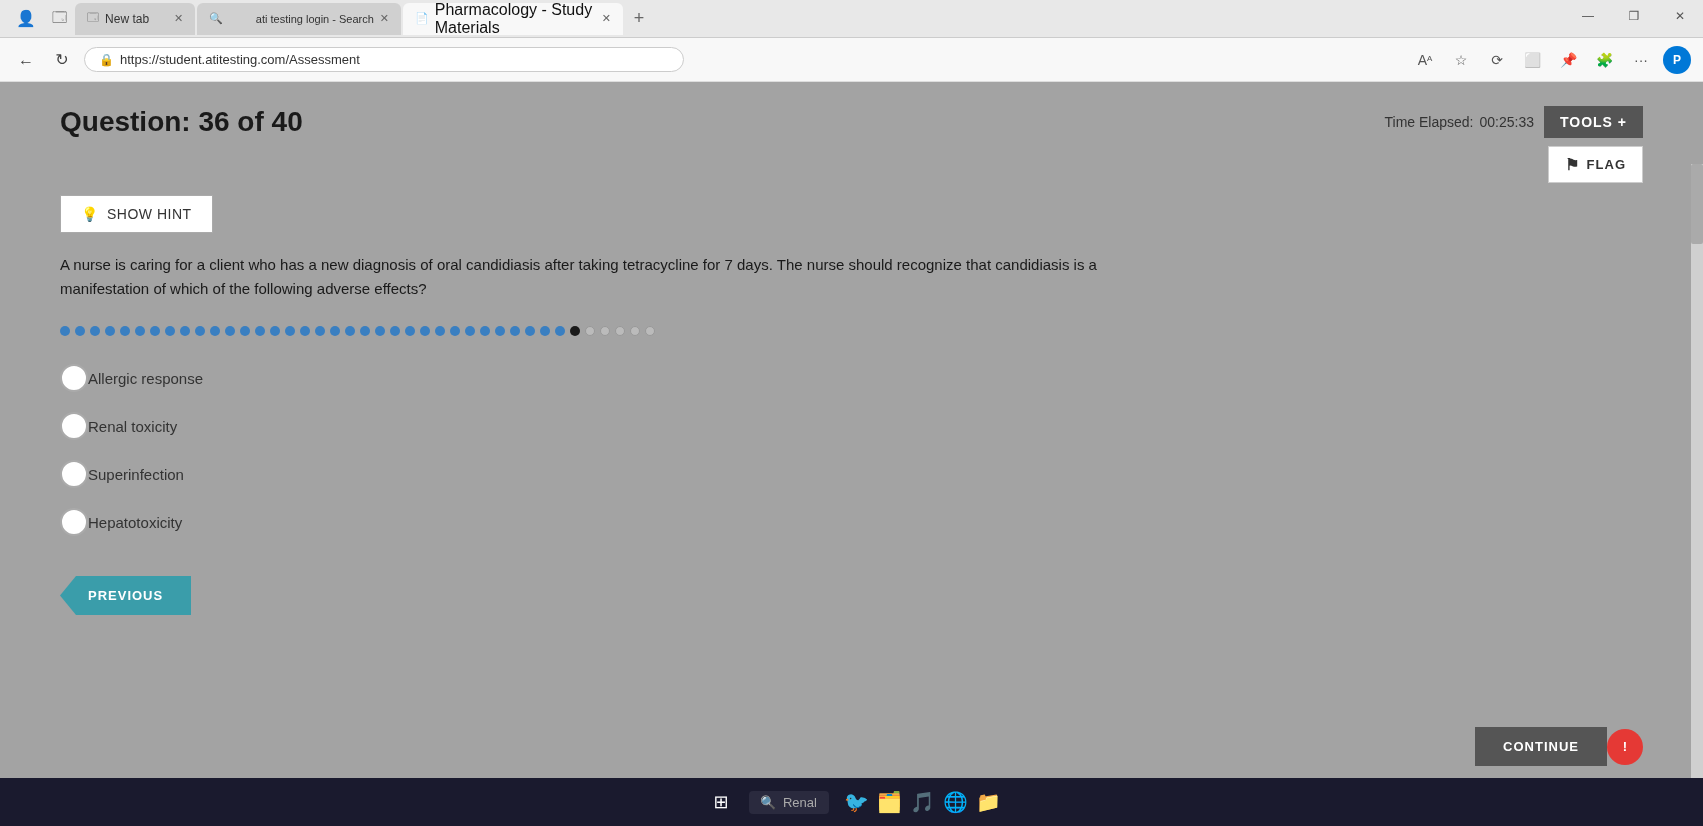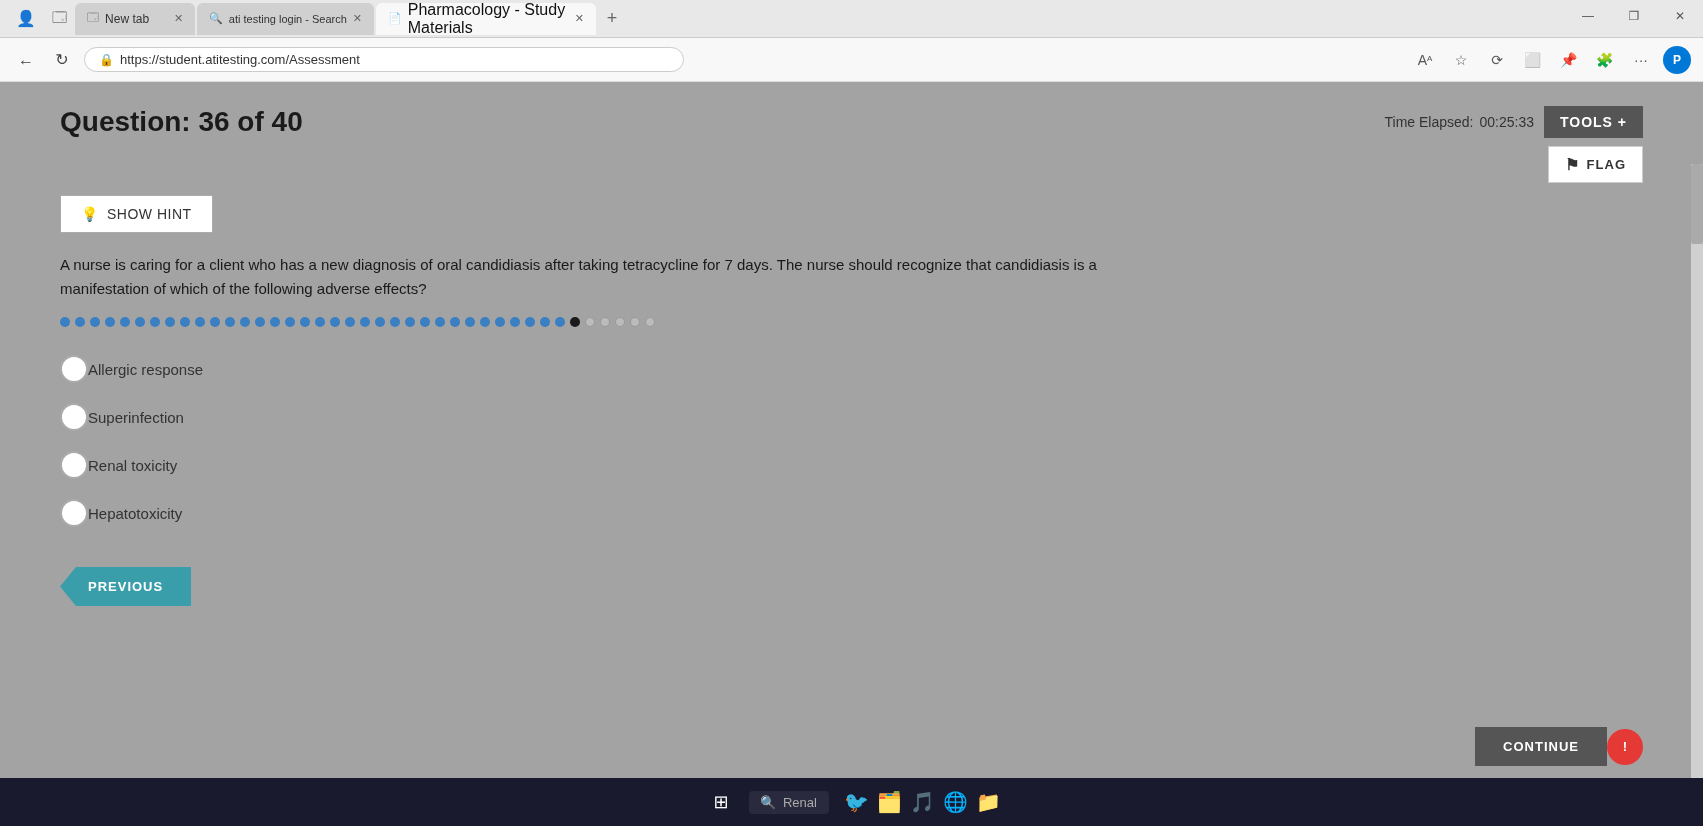--- a/index.html
+++ b/index.html
@@ -232,21 +232,21 @@
       letter-spacing: 0.5px;
     }
 
     .hint-icon { font-size: 14px; color: #555; }
 
     
     .question-text {
       font-size: 15px;
       color: #1a1a1a;
       line-height: 1.6;
-      margin-bottom: 16px;
+      margin-bottom: 25px;
       max-width: 1100px;
     }
 
     
     .dots-bar {
       display: flex;
       align-items: center;
       gap: 5px;
       margin-bottom: 28px;
       flex-wrap: nowrap;
@@ -420,21 +420,21 @@
     <div style="padding:0 6px;font-size:14px;color:#444;">🗔</div>
 
     <div class="tab">
       <span class="tab-favicon">🗔</span>
       <span>New tab</span>
       <span class="tab-close">✕</span>
     </div>
 
     <div class="tab">
       <span class="tab-favicon">🔍</span>
-      <span style="font-size:11px;">ati testing login - Search</span>
+      <span style="font-size:11px;margin-left:27px;">ati testing login - Search</span>
       <span class="tab-close">✕</span>
     </div>
 
     <div class="tab active">
       <span class="tab-favicon">📄</span>
       <span style="font-size:16px;">Pharmacology - Study Materials</span>
       <span class="tab-close">✕</span>
     </div>
 
     <div class="tab-add">+</div>
@@ -534,25 +534,25 @@
         <div class="dot dot-empty"></div>
       </div>
 
     <div class="answer-options">
       <div class="answer-option">
         <div class="radio-circle"></div>
         <span class="option-label">Allergic response</span>
       </div>
       <div class="answer-option">
         <div class="radio-circle"></div>
-        <span class="option-label">Superinfection</span>
+        <span class="option-label">Renal toxicity</span>
       </div>
       <div class="answer-option">
         <div class="radio-circle"></div>
-        <span class="option-label">Renal toxicity</span>
+        <span class="option-label">Superinfection</span>
       </div>
       <div class="answer-option">
         <div class="radio-circle"></div>
         <span class="option-label">Hepatotoxicity</span>
       </div>
     </div>
 
     <div style="display:flex;align-items:flex-start;">
       <button class="prev-btn">PREVIOUS</button>
     </div>

